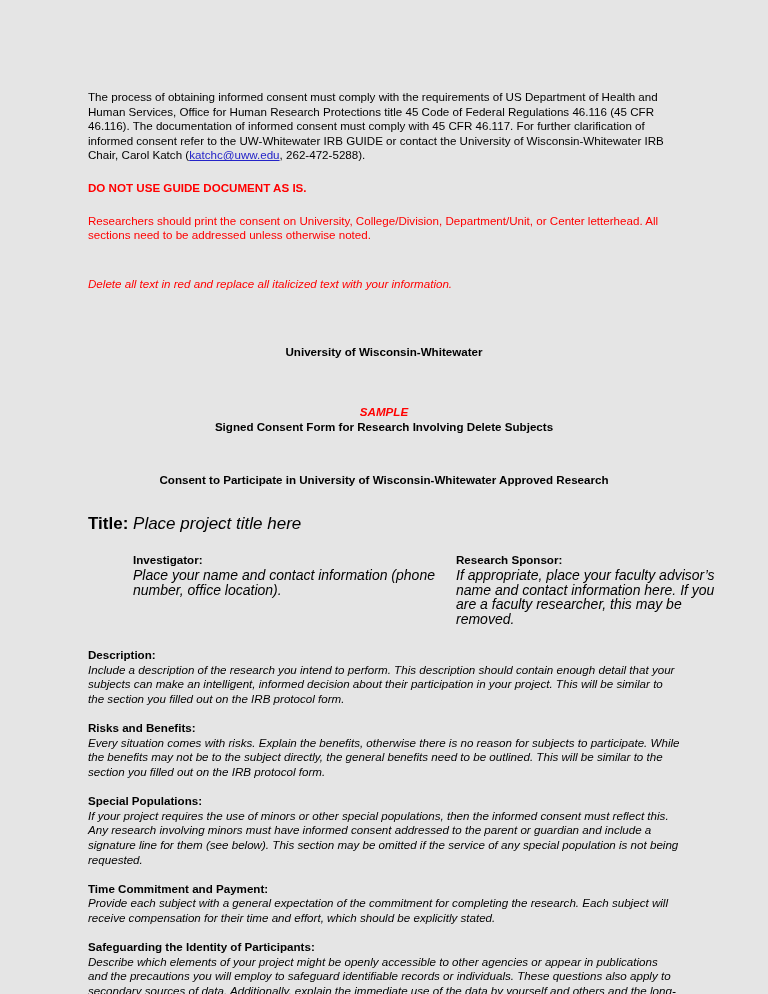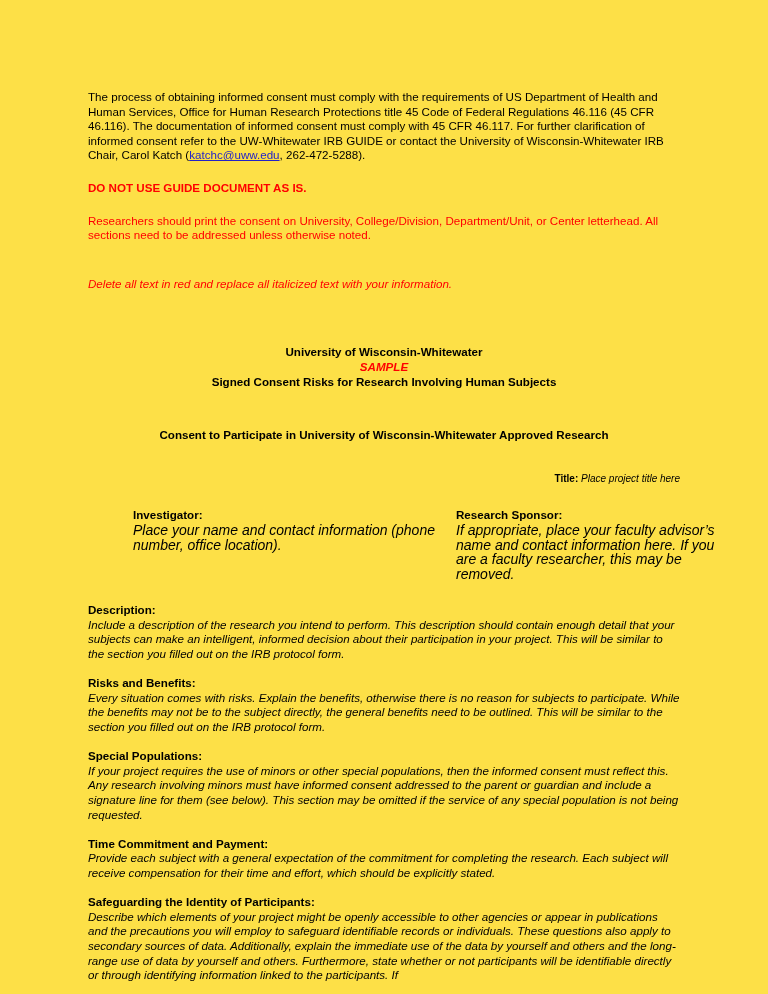--- a/index.html
+++ b/index.html
@@ -11,21 +11,21 @@
     width: 768px;
     height: 994px;
     font-family: "Liberation Sans", sans-serif;
     color: #000000;
     -webkit-font-smoothing: antialiased;
   }
   .page {
     position: relative;
     width: 768px;
     height: 994px;
-    background: #fde047;
+    background: #e5e5e5;
     box-sizing: border-box;
     padding: 90px 88px 0 88px;
   }
   .doc-body {
     width: 592px;
     font-size: 11.6px;
     line-height: 14.6px;
   }
   p, div.block {
     margin: 0;
@@ -61,20 +61,21 @@
     font-size: 11.6px;
     line-height: 14.6px;
   }
   .centered-red {
     text-align: center;
     font-weight: bold;
     font-style: italic;
     color: #ff0000;
     font-size: 11.6px;
     line-height: 14.6px;
+    margin-top: 45px;
   }
   .section {
     font-size: 11.6px;
     line-height: 14.6px;
   }
   .section-heading {
     font-weight: bold;
   }
   .section-body {
     font-style: italic;
@@ -96,23 +97,22 @@
     font-weight: bold;
     font-size: 11.6px;
     line-height: 14.6px;
   }
   .col-body {
     font-style: italic;
     font-size: 14px;
     line-height: 14.6px;
   }
   .title-line {
-    font-size: 10px;
+    font-size: 17px;
     line-height: 14.6px;
-    text-align: right;
   }
 </style>
 </head>
 <body>
 
 <div class="page">
   <div class="doc-body">
 
     <p class="para"><span>The process of obtaining informed consent must comply with the requirements of US Department of Health and Human Services, Office for Human Research Protections title 45 Code of Federal Regulations 46.116 (45 CFR 46.116). The documentation of informed consent must comply with 45 CFR 46.117.  For further clarification of informed consent refer to the UW-Whitewater IRB GUIDE or contact the University of Wisconsin-Whitewater IRB Chair, Carol Katch (</span><a class="link" href="#">katchc@uww.edu</a><span>,  262-472-5288).</span></p>
 
@@ -126,21 +126,21 @@
 
     <div class="spacer-34"></div>
 
     <p class="para red italic">Delete all text in red and replace all italicized text with your information.</p>
 
     <div class="spacer-44"></div>
     <div class="spacer-10"></div>
 
     <p class="centered">University of Wisconsin-Whitewater</p>
     <p class="centered-red">SAMPLE</p>
-    <p class="centered">Signed Consent Risks for Research Involving Human Subjects</p>
+    <p class="centered">Signed Consent Form for Research Involving Delete Subjects</p>
 
     <div class="spacer-29"></div>
     <div class="spacer-10"></div>
 
     <p class="centered">Consent to Participate in University of Wisconsin-Whitewater Approved Research</p>
 
     <div class="spacer-29"></div>
 
     <p class="title-line"><span class="bold">Title:</span><span>&nbsp;</span><span class="italic">Place project title here</span></p>
 

